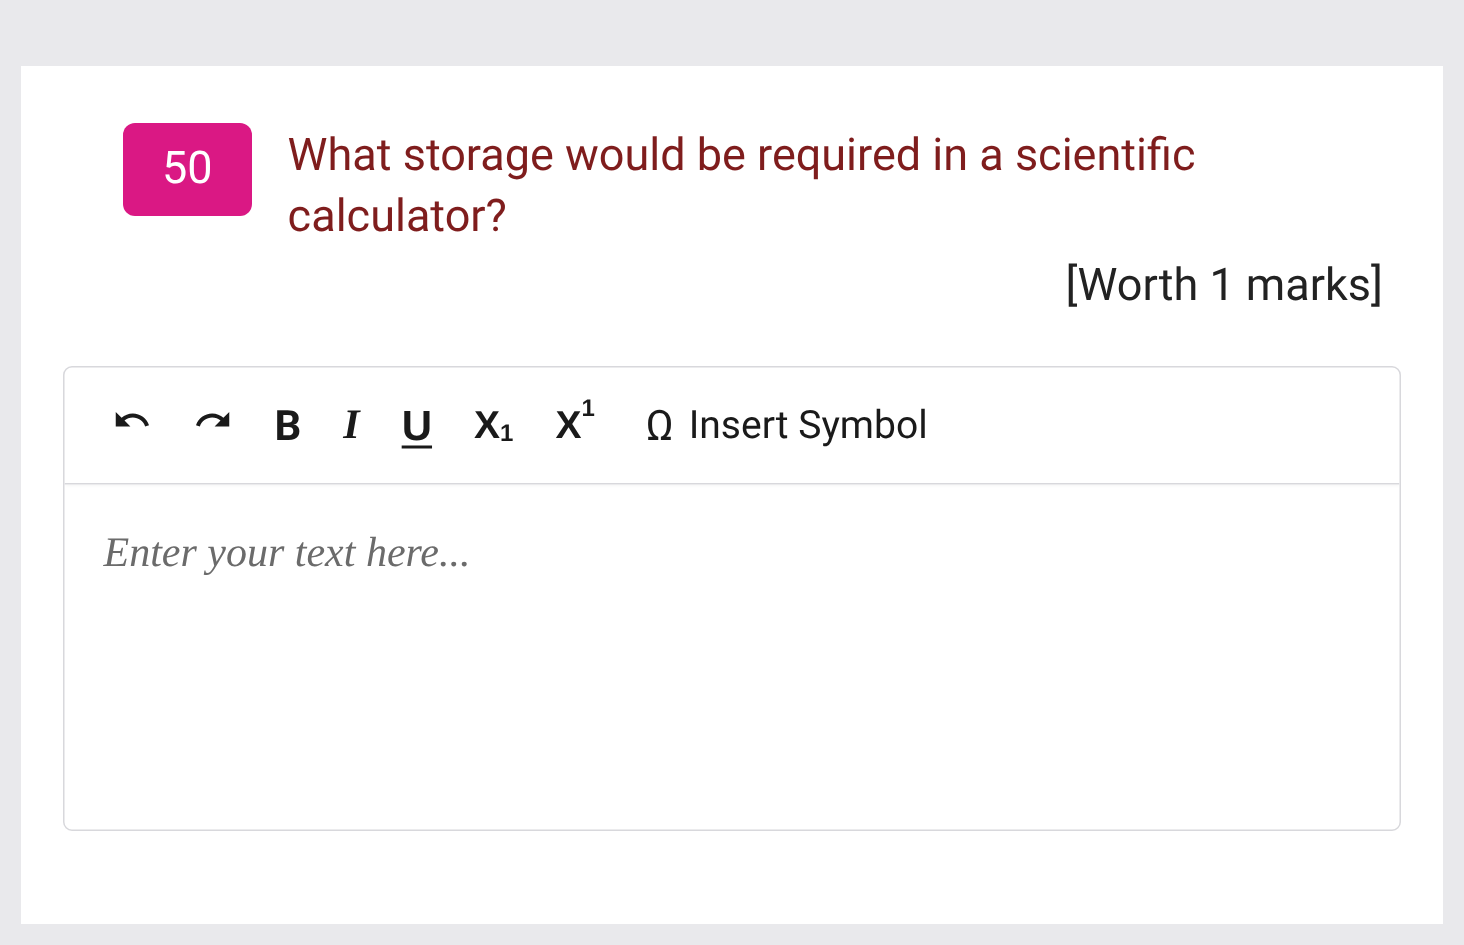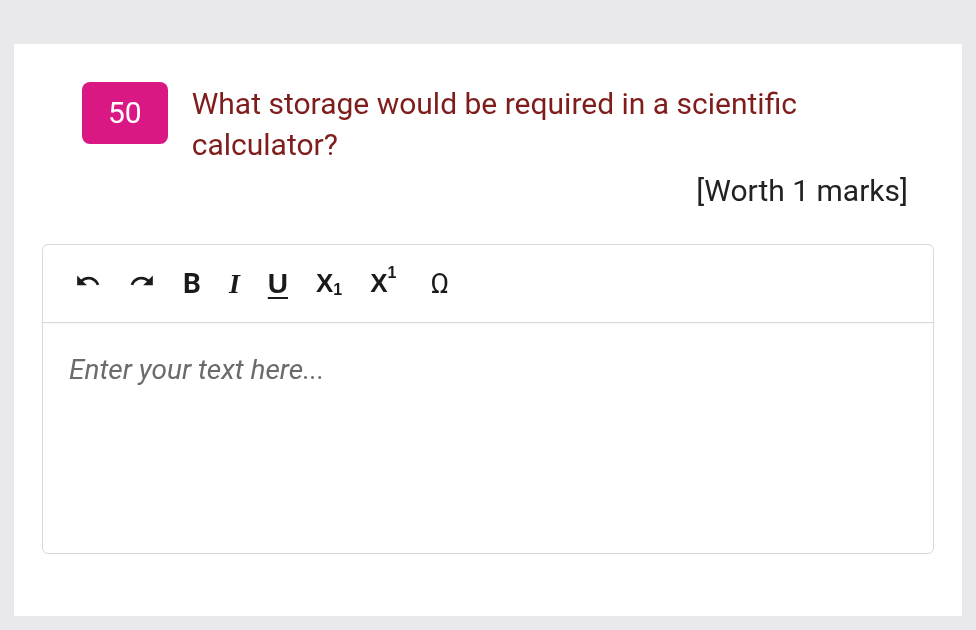--- a/index.html
+++ b/index.html
@@ -50,21 +50,21 @@
       font-size: 30px;
       line-height: 1.35;
       color: #7f1d1d;
       flex: 1;
       padding-top: 2px;
     }
     .worth-marks {
       text-align: right;
       font-size: 30px;
       color: #222222;
-      margin-right: 26px;
+      margin-right: 12px;
       margin-bottom: 36px;
     }
     .editor-container {
       border: 1px solid #d8d8dc;
       border-radius: 6px;
       overflow: hidden;
     }
     .toolbar {
       display: flex;
       align-items: center;
@@ -137,20 +137,21 @@
       font-size: 28px;
     }
     .editor-body {
       min-height: 230px;
       padding: 30px 26px;
     }
     .editor-placeholder {
       font-size: 28px;
       font-style: italic;
       color: #6b6b6b;
+      font-family: Liberation Serif, serif;
     }
   </style>
 </head>
 <body>
 
 <div class="page-wrapper">
   <div class="top-bar"></div>
   <div class="content-card">
 
     <div class="question-header">
@@ -200,20 +201,21 @@
 
         <button class="toolbar-btn">
           <span class="sub-sup">
             <span>X</span>
               <span class="script script-sup">1</span>
           </span>
         </button>
 
         <button class="toolbar-btn insert-symbol">
           <span class="omega">Ω</span>
+          <span>Insert Symbol</span>
         </button>
 
       </div>
 
       <div class="editor-body">
         <div class="editor-placeholder">Enter your text here...</div>
       </div>
     </div>
 
   </div>

